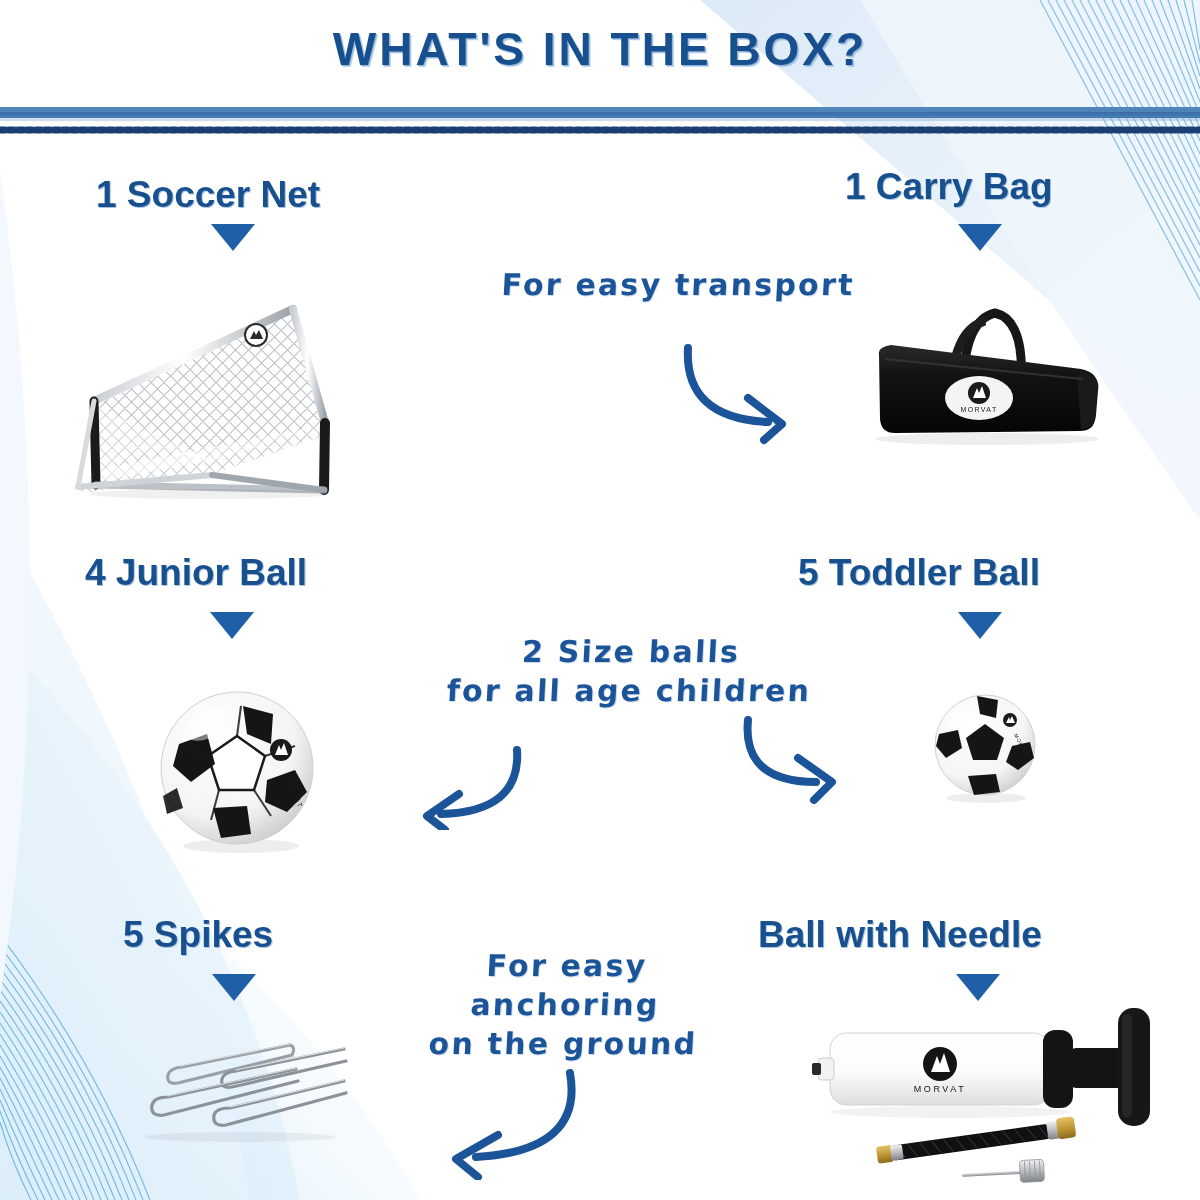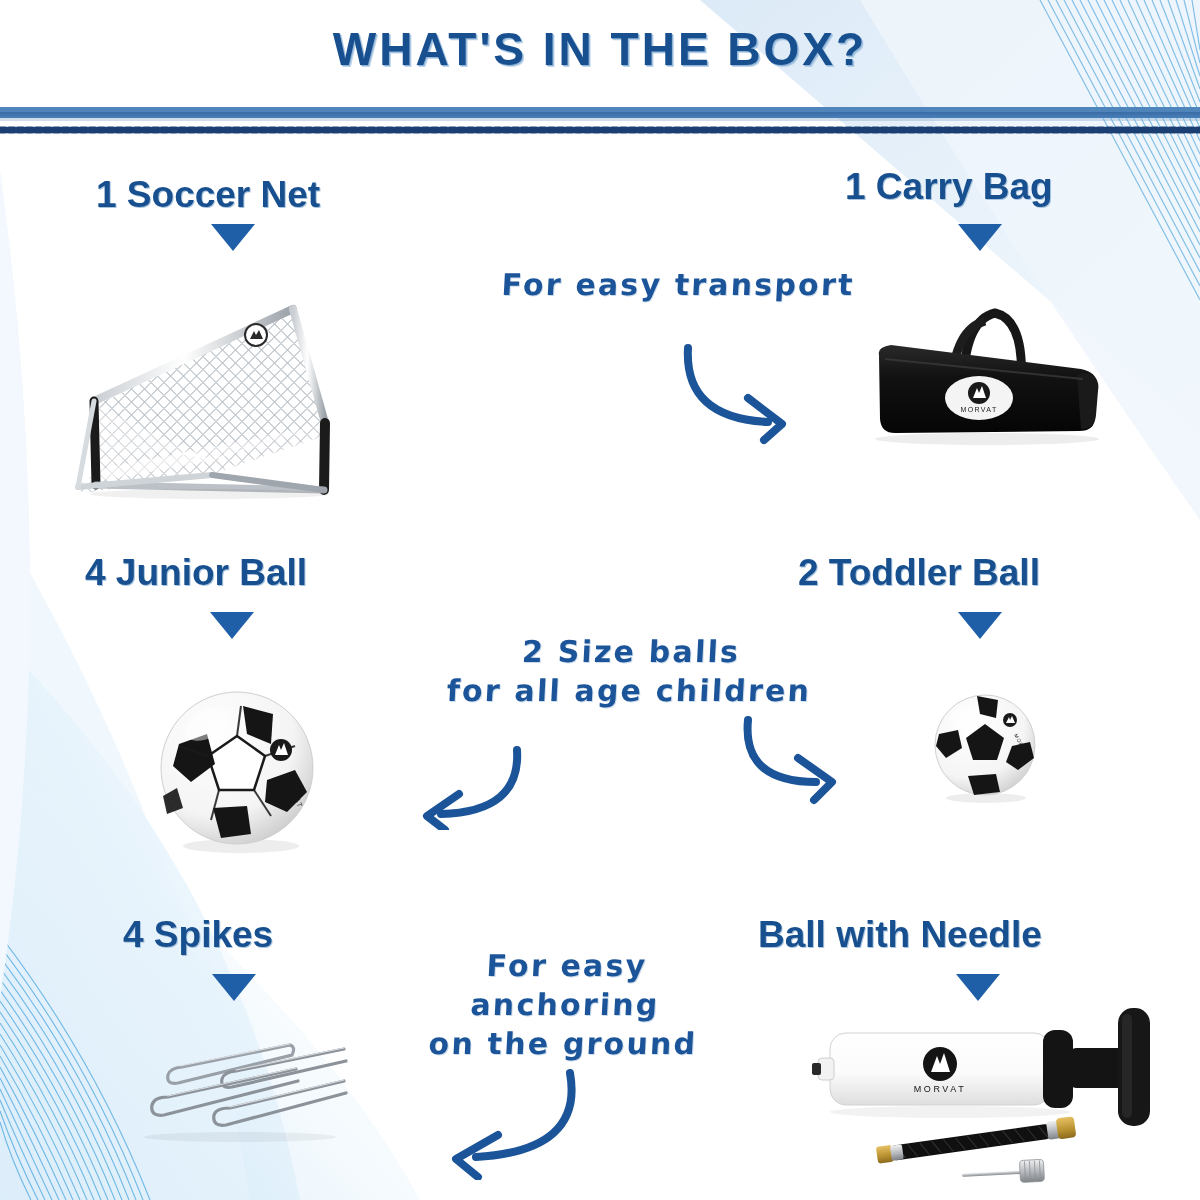--- a/index.html
+++ b/index.html
@@ -276,21 +276,21 @@
       <g>
         <circle cx="126" cy="62" r="11" fill="#1a1a1a"></circle>
         <path d="M120,67 L124,57 L126,62 L129,55 L133,67 Z" fill="#ffffff"></path>
         <text x="132" y="86" font-family="Liberation Sans, sans-serif" font-size="7" letter-spacing="1.3" fill="#1a1a1a" transform="rotate(72 132 86)">MORVAT</text>
       </g>
 
       <ellipse cx="52" cy="36" rx="24" ry="14" fill="#ffffff" opacity=".45" transform="rotate(-28 52 36)"></ellipse>
     </svg>
   </div>
 
-  <div class="label" style="left:798px;top:552px;">2 Toddler Ball</div>
+  <div class="label" style="left:798px;top:552px;">5 Toddler Ball</div>
   <div class="tri" style="left:958px;top:612px;"></div>
 
   <div class="note" style="left:440px;top:632px;width:380px;">2 Size balls
 for all age children</div>
 
   <svg class="art" style="left:405px;top:740px;width:140px;height:90px;" viewBox="0 0 140 90">
     <path d="M112,10 Q116,72 36,74" fill="none" stroke="#1b5499" stroke-width="8" stroke-linecap="round"></path>
     <path d="M54,54 L22,76 L40,90" fill="none" stroke="#1b5499" stroke-width="8" stroke-linecap="round" stroke-linejoin="round"></path>
   </svg>
 
@@ -317,21 +317,21 @@
       <path d="M38,84 L66,82 L70,100 L44,103 Z" fill="#151515"></path>
       <g>
         <circle cx="80" cy="28" r="7" fill="#1a1a1a"></circle>
         <path d="M76,31 L79,25 L80,28 L82,24 L85,31 Z" fill="#ffffff"></path>
         <text x="84" y="43" font-family="Liberation Sans, sans-serif" font-size="5" letter-spacing=".9" fill="#1a1a1a" transform="rotate(62 84 43)">MORVAT</text>
       </g>
       <ellipse cx="34" cy="24" rx="16" ry="9" fill="#ffffff" opacity=".45" transform="rotate(-28 34 24)"></ellipse>
     </svg>
   </div>
 
-  <div class="label" style="left:123px;top:914px;">4 Spikes</div>
+  <div class="label" style="left:123px;top:914px;">5 Spikes</div>
   <div class="tri" style="left:212px;top:974px;"></div>
 
   <div class="art" style="left:120px;top:1025px;width:230px;height:120px;">
     <svg viewBox="0 0 230 120" width="230" height="120">
       <g fill="none" stroke="#8c9299" stroke-width="3.2" stroke-linecap="round">
 
         <path d="M170,20 Q176,22 172,30 L58,58 Q46,60 48,50 Q50,43 62,42 Z" stroke="#9aa0a7"></path>
 
         <path d="M226,36 L112,62 Q100,64 102,54 Q104,47 116,46 L224,24"></path>
 

